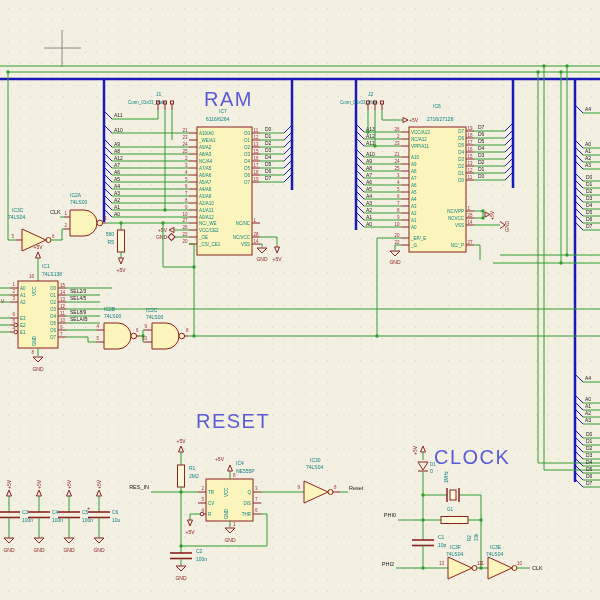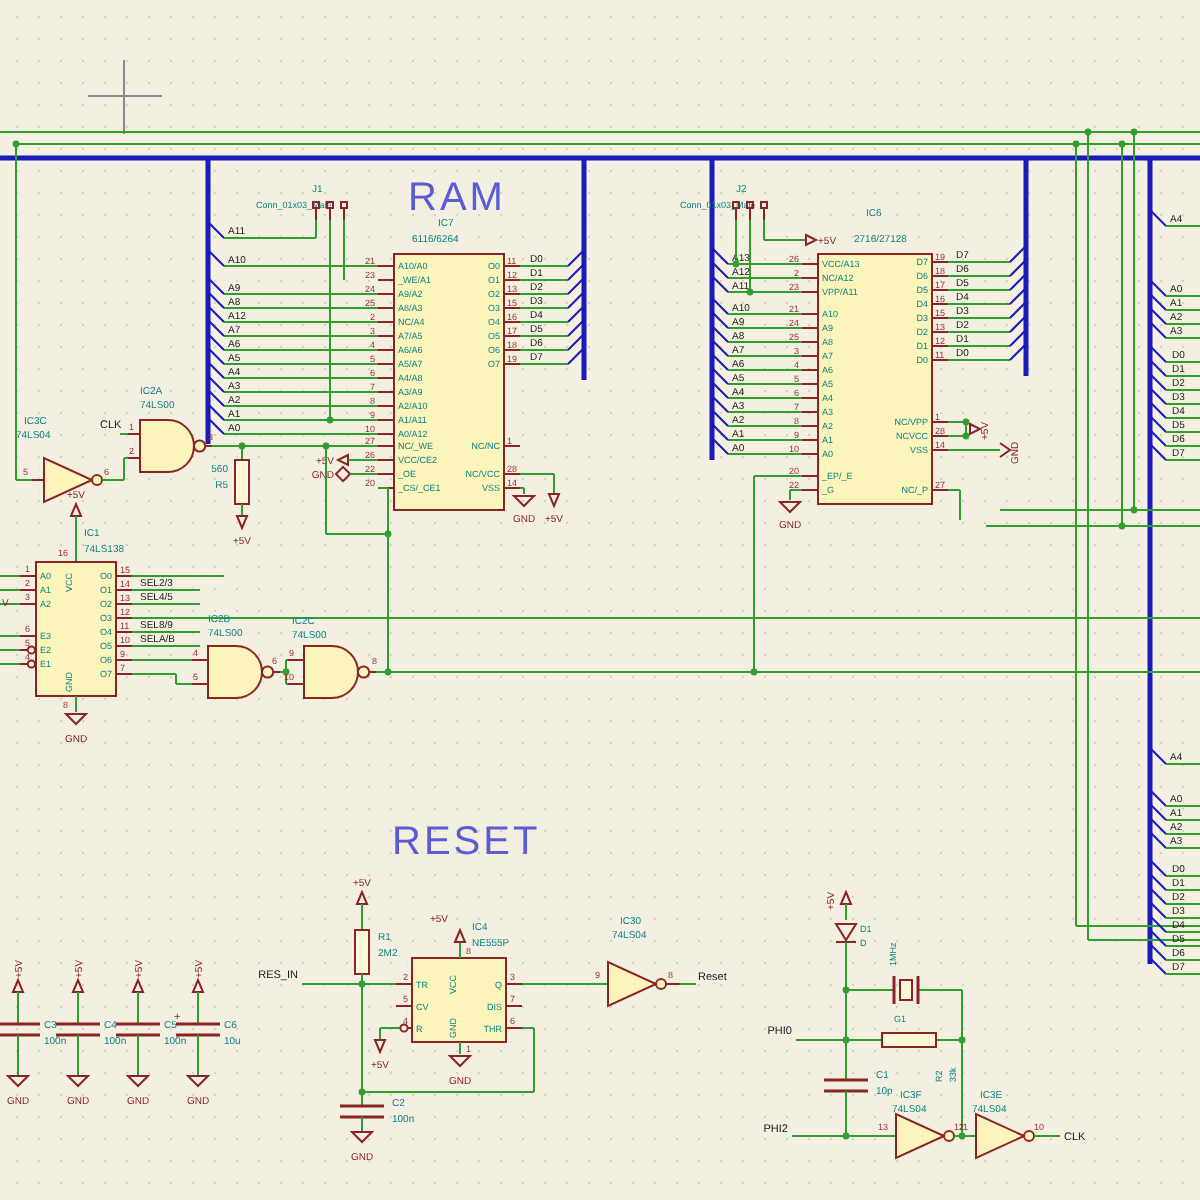--- a/index.html
+++ b/index.html
@@ -783,13 +783,14 @@
       <circle cx="514.5" cy="568" r="2.5" fill="#fbf5bc" stroke="#8a2323"></circle>
       <text x="490" y="549" class="teal t5">IC3E</text>
       <text x="486" y="556" class="teal t5">74LS04</text>
       <text x="484" y="565" class="red t45" text-anchor="end">11</text>
       <text x="517" y="565" class="red t45">10</text>
       <line x1="517" y1="568" x2="530" y2="568" stroke="#2f9e2f" stroke-width="1"></line>
       <text x="532" y="570" class="blk t55">CLK</text>
     </svg>
   <div class="title" style="left:204px;top:88px">RAM</div>
   <div class="title" style="left:196px;top:410px">RESET</div>
+  <div class="title" style="left:434px;top:446px">CLOCK</div>
 </div>
 
 </body></html>

